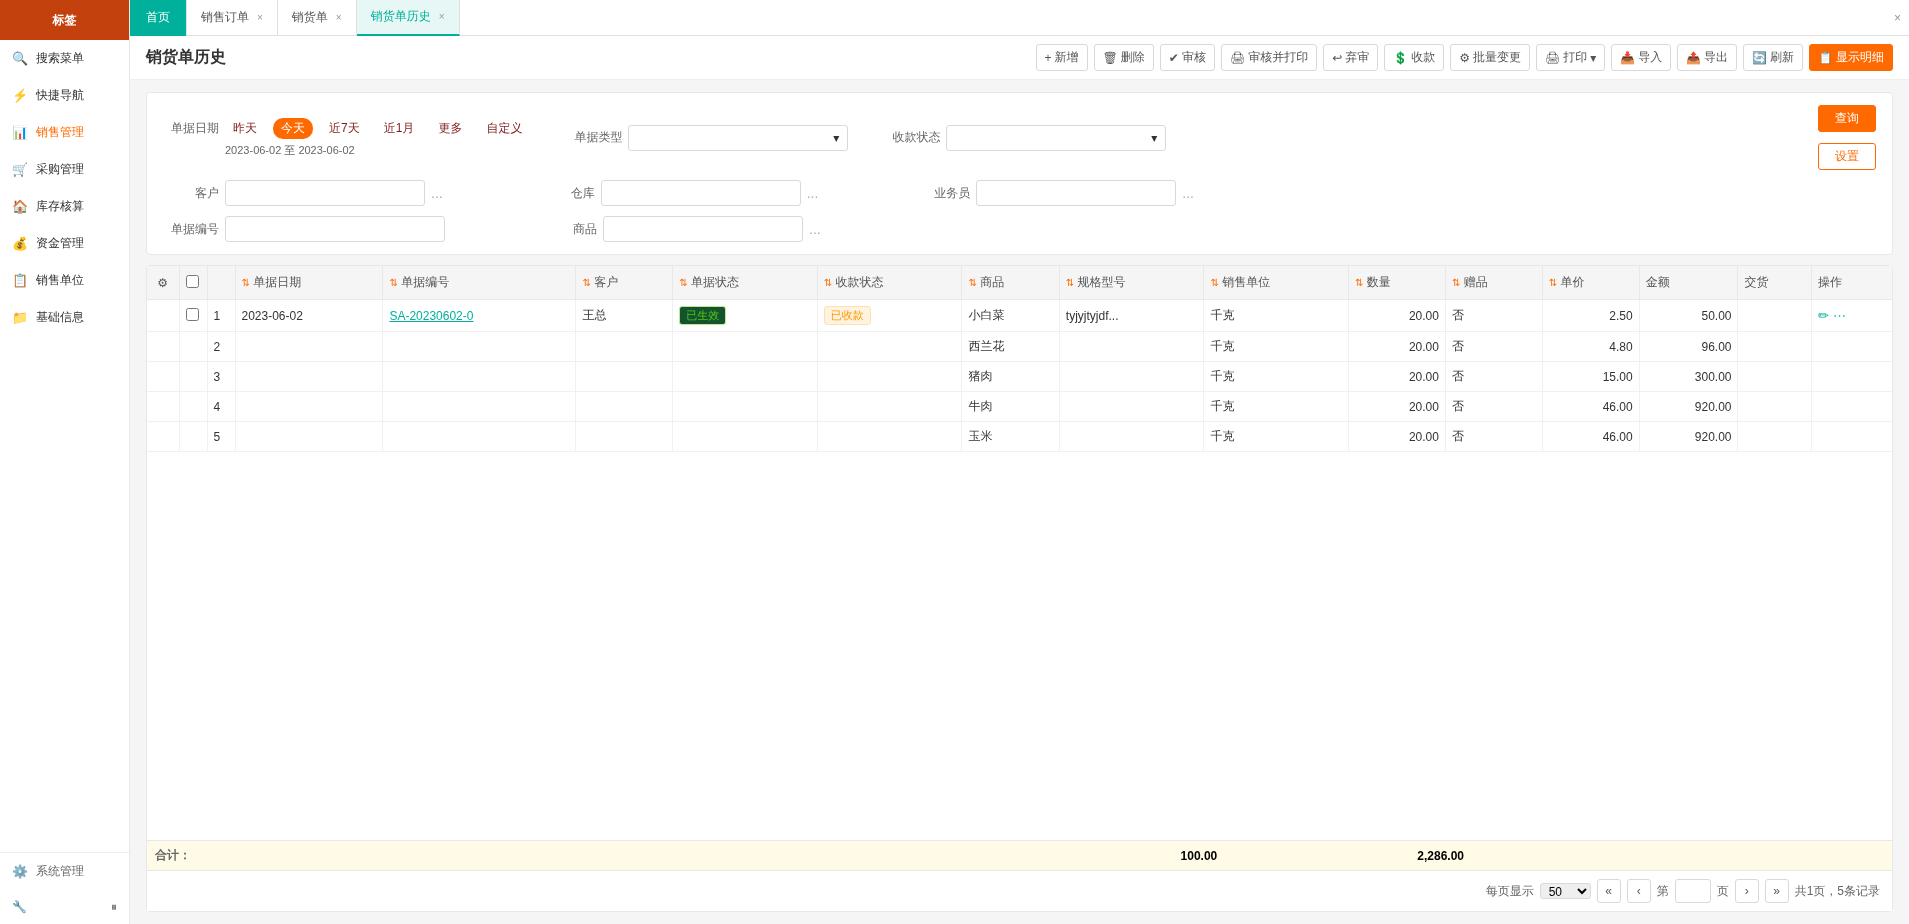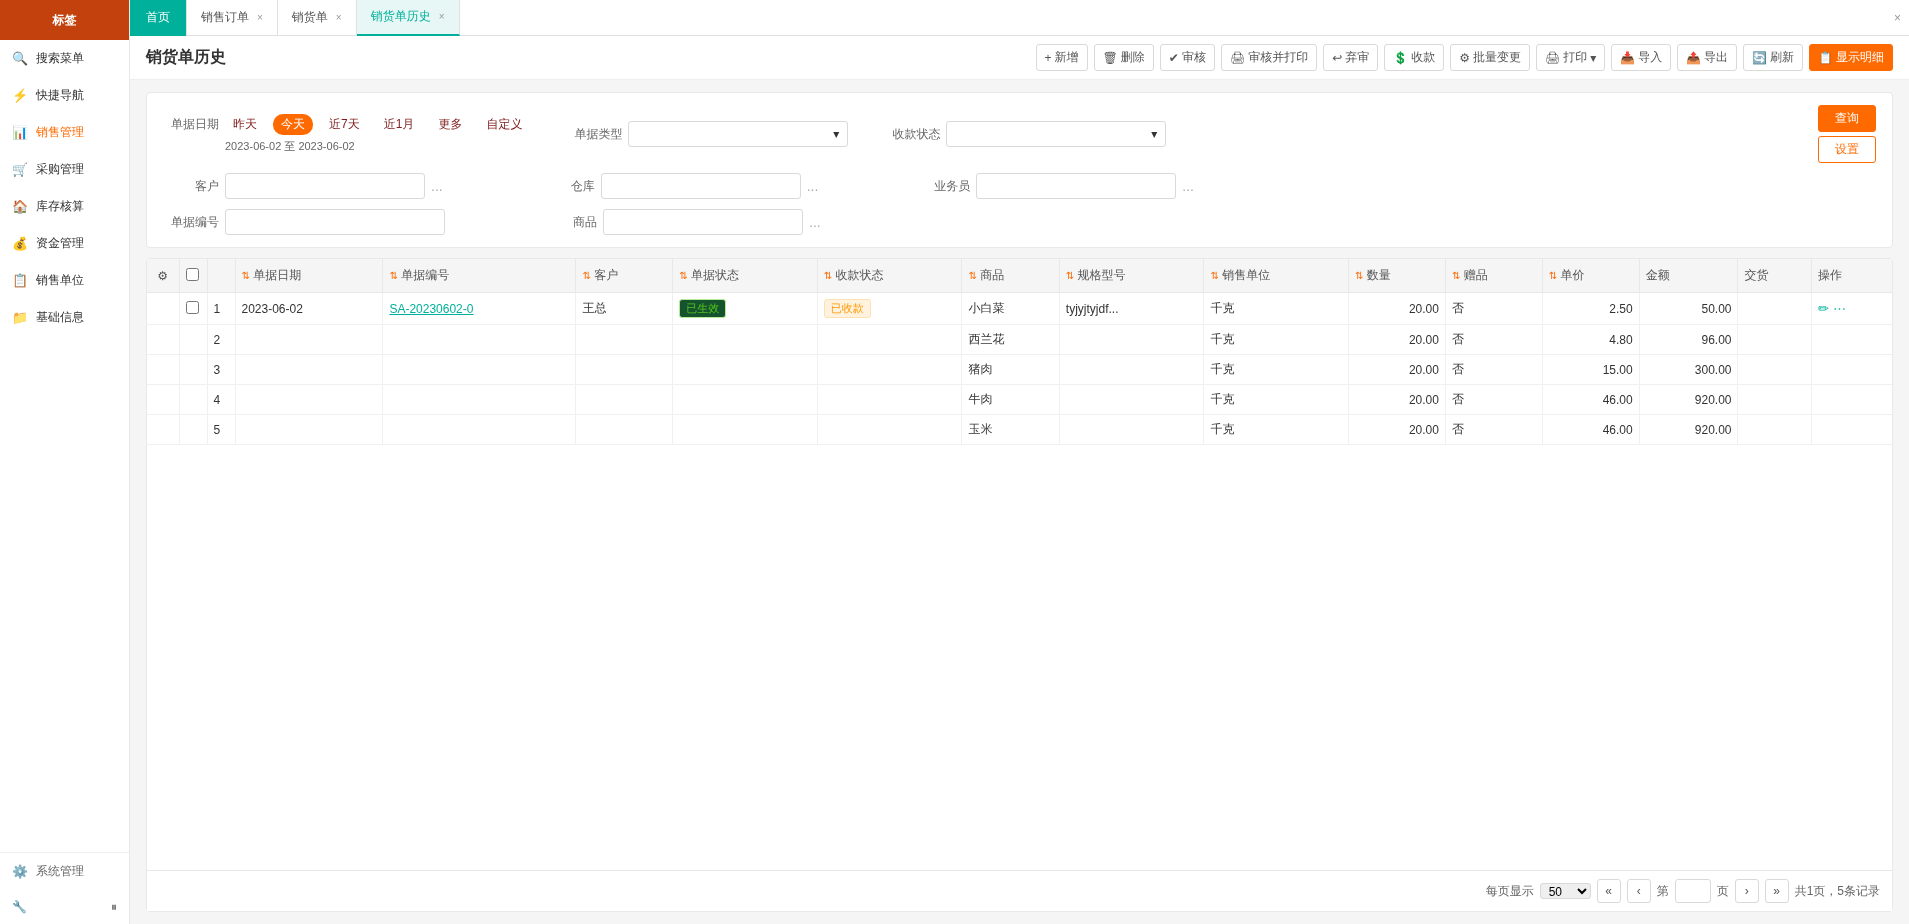--- a/index.html
+++ b/index.html
@@ -249,21 +249,21 @@
         </div>
 
         <div class="filter-group filter-wide" style="margin-left: 20px;">
           <span class="filter-label">收款状态</span>
           <div class="filter-select" style="min-width: 220px;">
             <span></span>
             <span>▾</span>
           </div>
         </div>
 
-        <div style="display:flex; flex-direction:column; gap:4px; margin-left: auto;">
+        <div style="display:flex; flex-direction:column; gap:11px; margin-left: auto;">
           <button class="btn btn-primary" style="background:#ff6a00; color:#fff; border-color:#ff6a00; padding: 4px 16px;">
             <span>查询</span>
           </button>
           <button class="btn btn-orange-outline" style="padding: 4px 16px; border-color:#ff6a00; color:#ff6a00;">
             <span>设置</span>
           </button>
         </div>
       </div>
 
       <div class="filter-row">
@@ -474,20 +474,27 @@
               <td>否</td>
               <td style="text-align:right;">46.00</td>
               <td style="text-align:right;">920.00</td>
               <td></td>
               <td></td>
             </tr>
           </tbody>
         </table>
       </div>
 
+      <div class="summary-row">
+        <span class="summary-label">合计：</span>
+        <div style="flex:1; display:flex; align-items:center; justify-content: flex-end; gap: 200px; padding-right: 420px;">
+          <span style="font-weight:bold;">100.00</span>
+          <span style="font-weight:bold;">2,286.00</span>
+        </div>
+      </div>
 
       <div class="pagination">
         <span class="page-info">每页显示</span>
         <select class="page-select">
           <option>50</option>
           <option>100</option>
           <option>200</option>
         </select>
         <div class="page-btn">
           <span>«</span>

